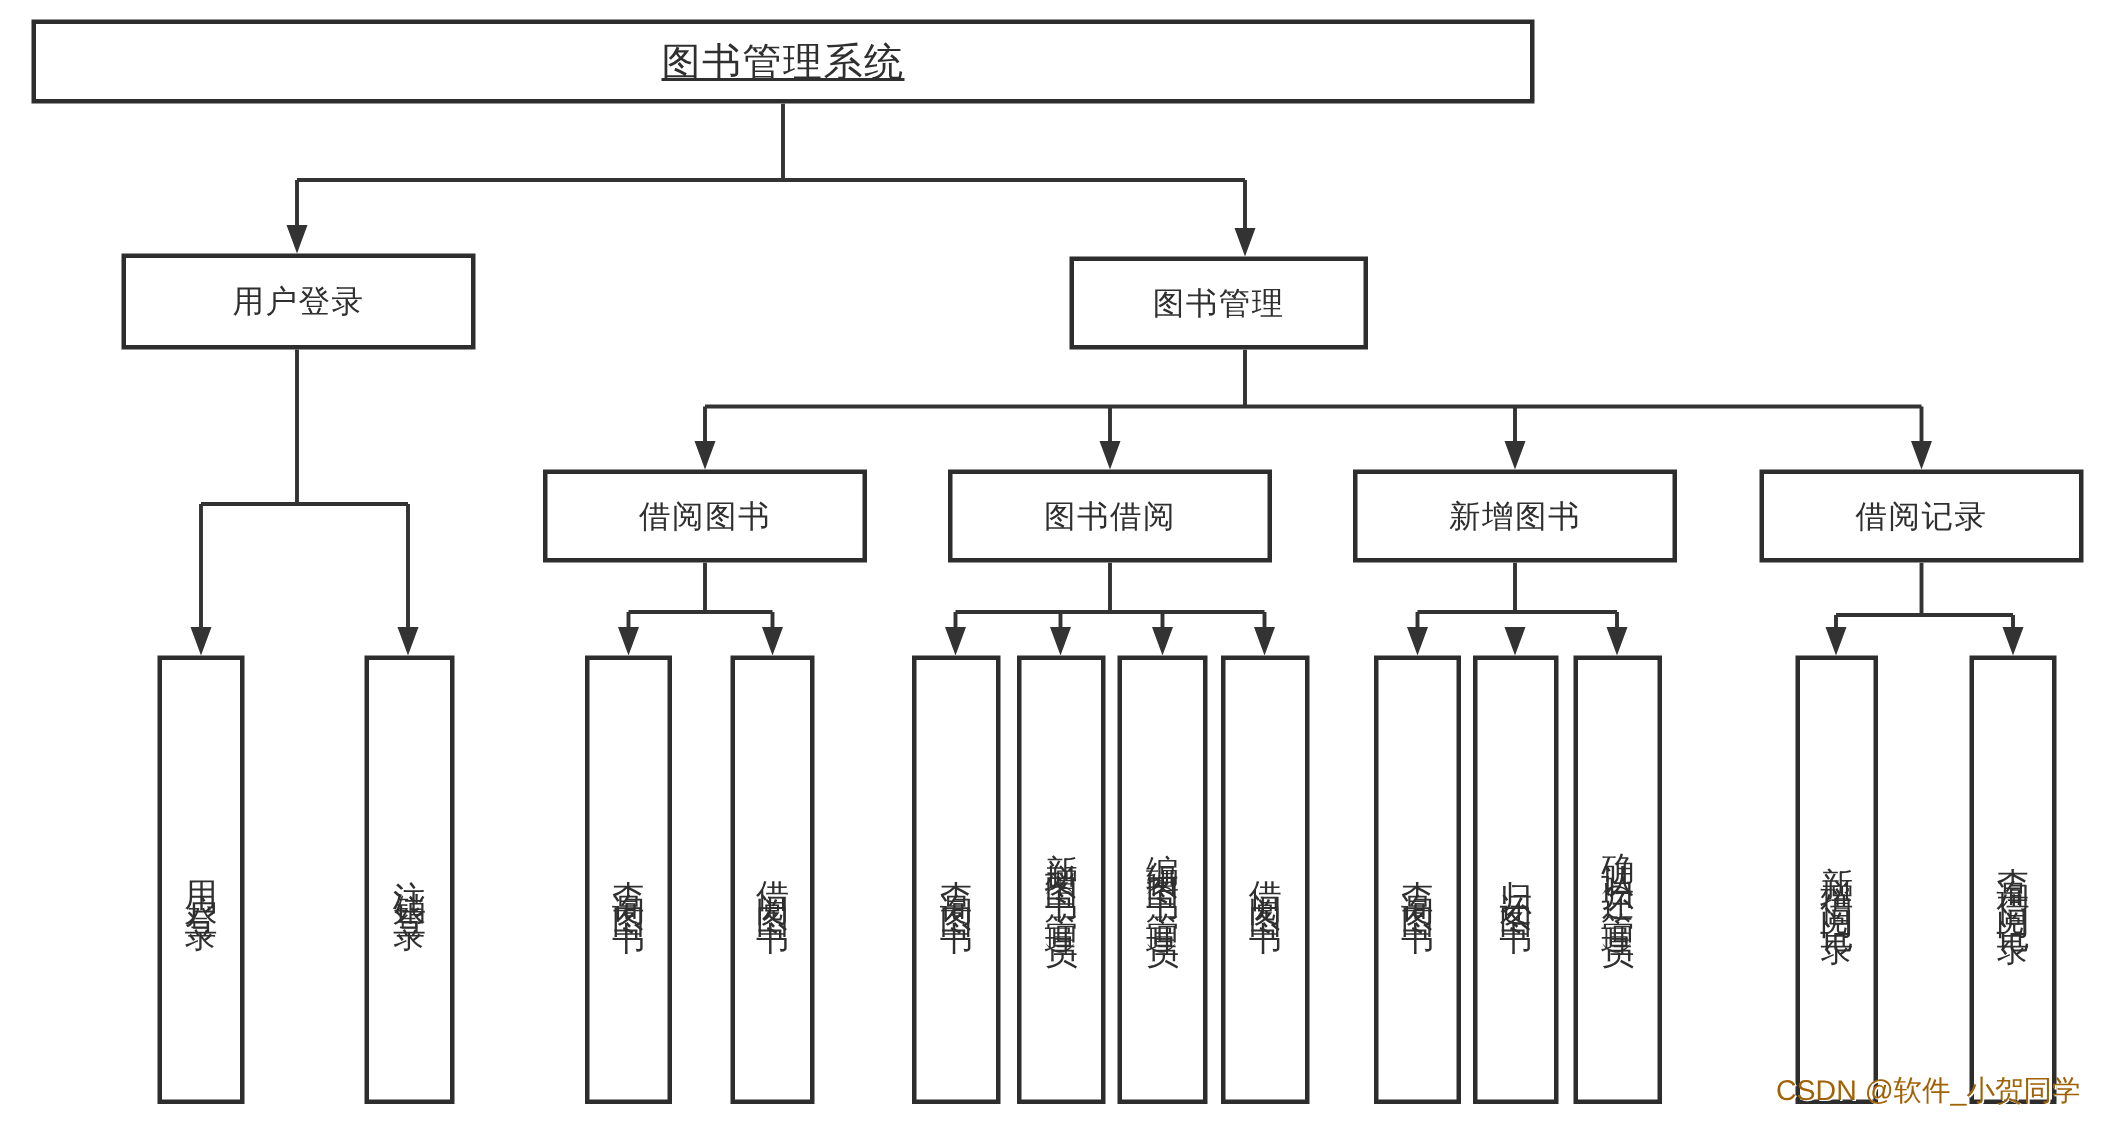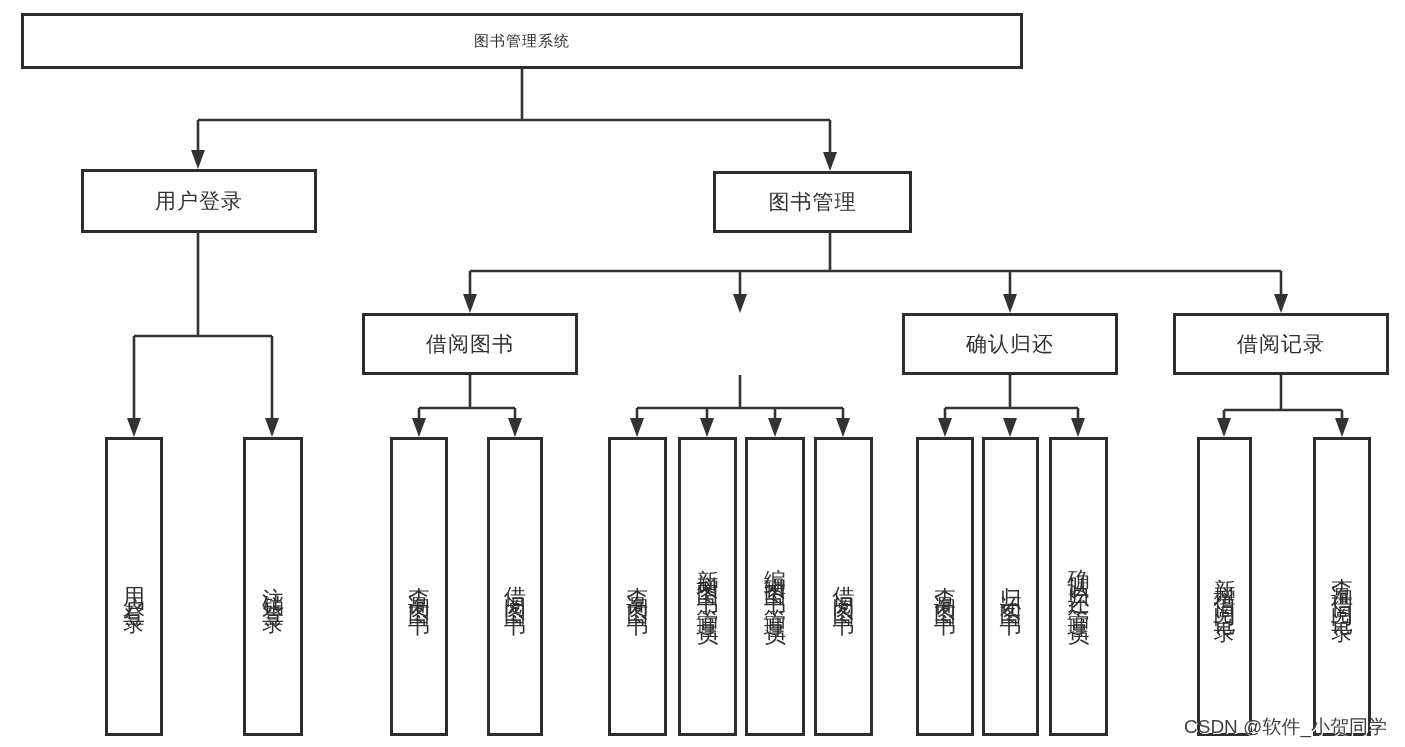--- a/index.html
+++ b/index.html
@@ -25,36 +25,36 @@
     align-items: center;
     justify-content: center;
     color: #2f2f2f;
     z-index: 2;
   }
   .node.h span {
     font-size: 21px;
     letter-spacing: 1px;
     white-space: nowrap;
   }
-  .node.title span { font-size: 15px; }
+  .node.title span { font-size: 26px; text-decoration: underline; }
   .node.v span {
     writing-mode: vertical-rl;
     text-orientation: mixed;
     font-size: 22px;
     letter-spacing: 9px;
     line-height: 1;
     white-space: nowrap;
   }
   .node.v.long span { letter-spacing: 8px; }
   #watermark {
     position: absolute;
     left: 1184px;
     top: 714px;
     font-size: 19px;
-    color: #404040;
+    color: #a16207;
     text-shadow: 1px 1px 0 #ffffff;
     white-space: nowrap;
     z-index: 5;
   }
 </style>
 </head>
 <body>
 
 <div id="stage">
 
@@ -87,22 +87,25 @@
   <div class="node h" style="left:81px;top:169px;width:236px;height:64px">
     <span>用户登录</span>
   </div>
   <div class="node h" style="left:713px;top:171px;width:199px;height:62px">
     <span>图书管理</span>
   </div>
 
   <div class="node h" style="left:362px;top:313px;width:216px;height:62px">
     <span>借阅图书</span>
   </div>
+  <div class="node h" style="left:632px;top:313px;width:216px;height:62px">
+    <span>图书借阅</span>
+  </div>
   <div class="node h" style="left:902px;top:313px;width:216px;height:62px">
-    <span>确认归还</span>
+    <span>新增图书</span>
   </div>
   <div class="node h" style="left:1173px;top:313px;width:216px;height:62px">
     <span>借阅记录</span>
   </div>
 
   <div class="node v" style="left:105px;top:437px;width:58px;height:299px">
     <span>用户登录</span>
   </div>
   <div class="node v" style="left:243px;top:437px;width:60px;height:299px">
     <span>注销登录</span>

